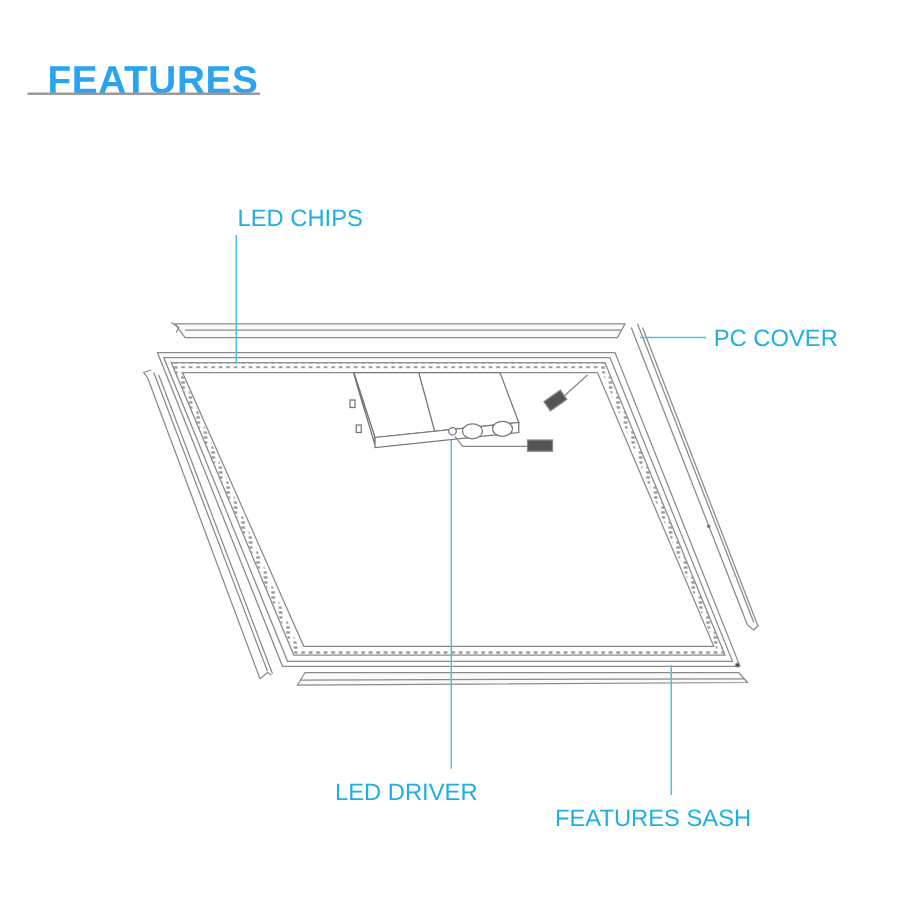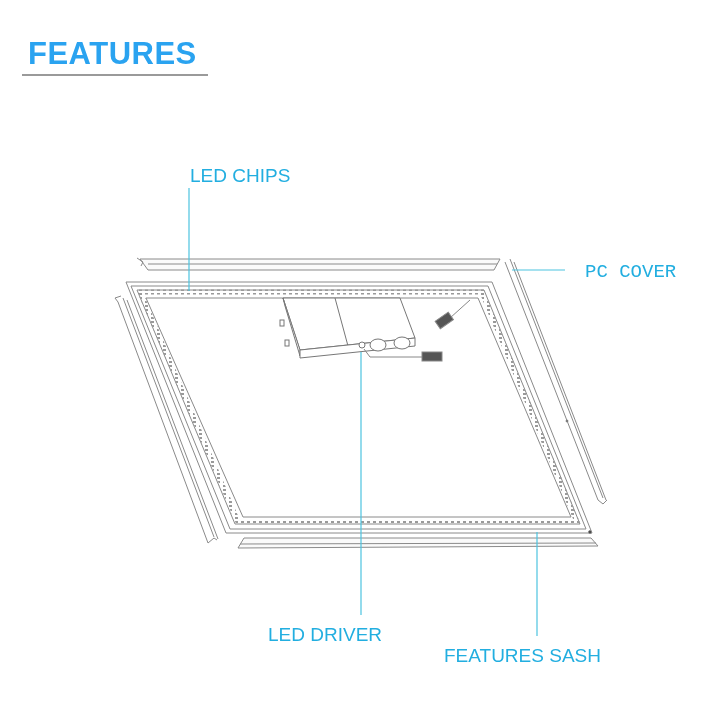--- a/index.html
+++ b/index.html
@@ -1,19 +1,19 @@
 <!DOCTYPE html>
 <html style="--accent: #2aa3f0; --label: #22aee0;"><head>
 <meta charset="utf-8">
 <style>
   html, body { margin: 0; padding: 0; background: #ffffff; }
   body { width: 720px; height: 720px; position: relative; overflow: hidden;
          font-family: "Liberation Sans", "DejaVu Sans", sans-serif; }
   .title { position: absolute; left: 22px; top: 30px; font-size: 31px; font-weight: bold;
-           color: var(--accent); letter-spacing: 0.5px; margin: 6px; }
+           color: var(--accent); letter-spacing: 0.5px; margin: 16px; }
   .title-rule { position: absolute; left: 22px; top: 74px; width: 186px; height: 2px;
                 background: #9a9a9a; }
   .label { position: absolute; font-size: 19px; color: var(--label); white-space: nowrap; }
   svg.diagram { position: absolute; left: 0; top: 0; }
 </style>
 </head>
 <body>
 
 <style>
   :root { --accent: #2aa3f0; --label: #22aee0; }
@@ -87,15 +87,15 @@
 
   <g stroke="#4cc3e0" stroke-width="1.2">
     <line x1="189" y1="188" x2="189" y2="291"></line>
     <line x1="512" y1="270" x2="565" y2="270"></line>
     <line x1="361" y1="352" x2="361" y2="615"></line>
     <line x1="537" y1="532" x2="537" y2="636"></line>
   </g>
 </svg>
 
 <div class="label" style="left:190px; top:165px;">LED CHIPS</div>
-<div class="label" style="left:585px; top:261px;font-family:Liberation Mono, monospace;">PC COVER</div>
+<div class="label" style="left:571px; top:261px;">PC COVER</div>
 <div class="label" style="left:268px; top:624px;text-align:center;">LED DRIVER</div>
 <div class="label" style="left:444px; top:645px;">FEATURES SASH</div>
 
 </body></html>

